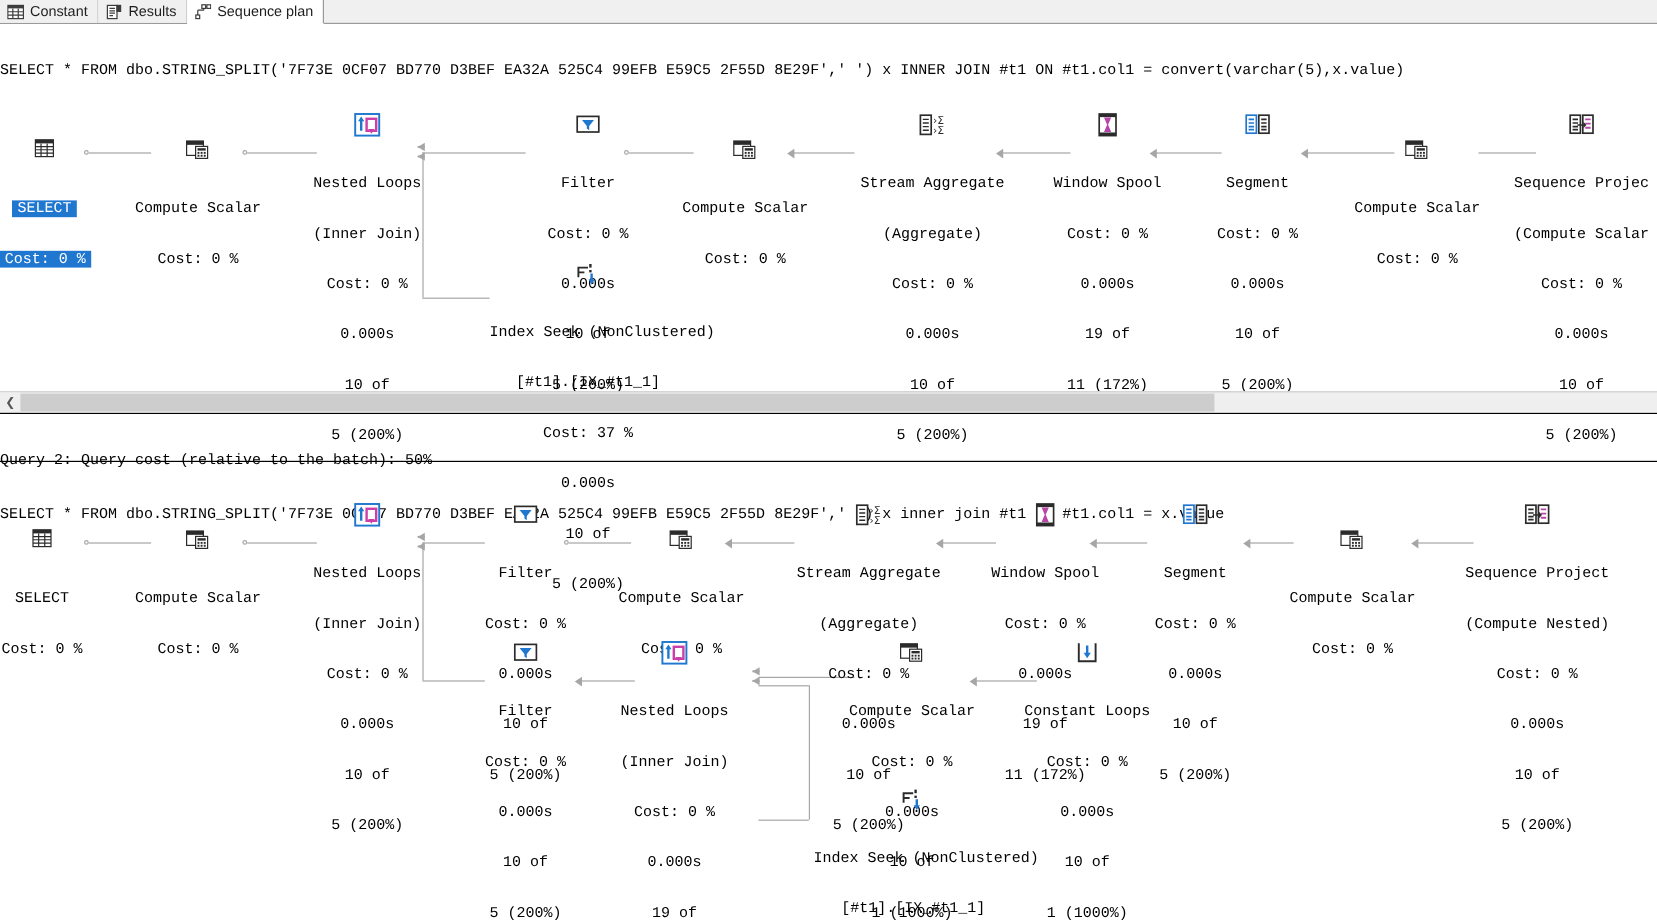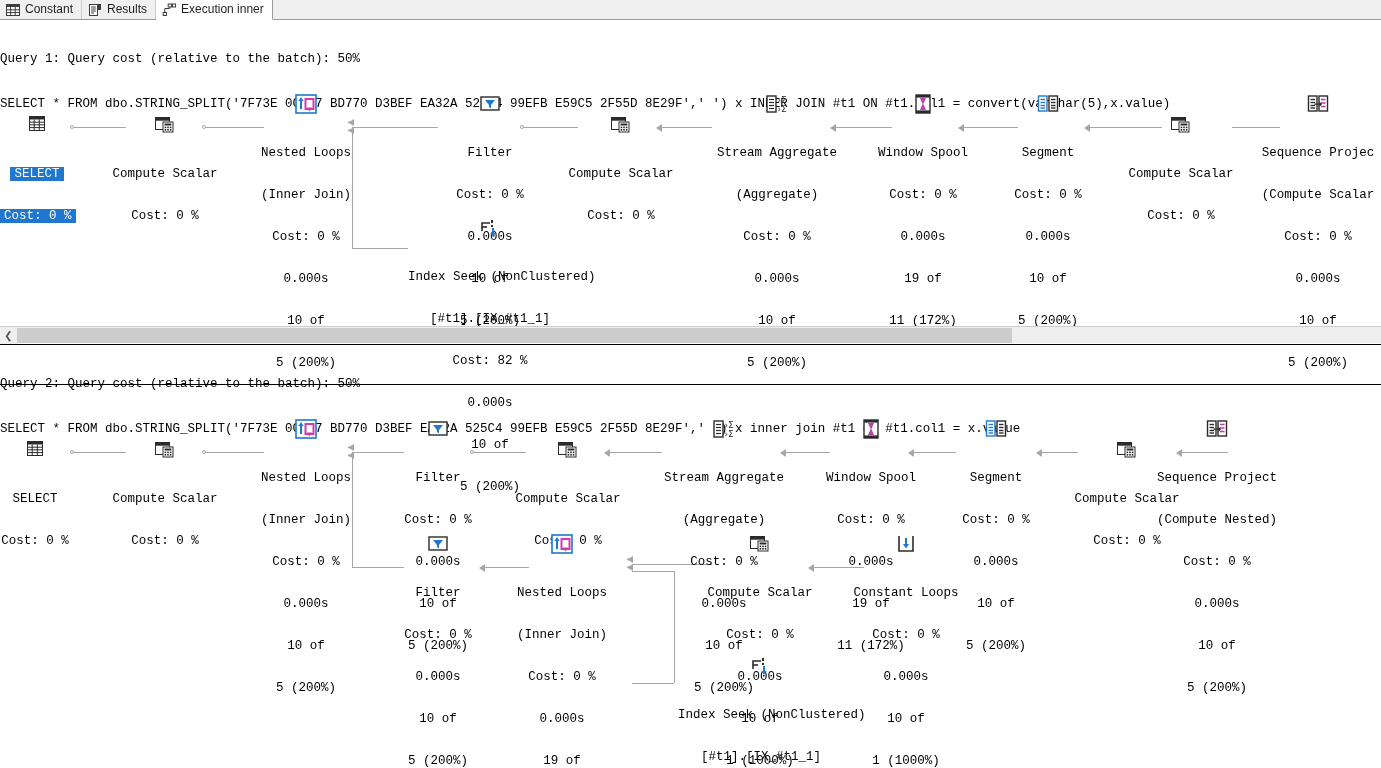--- a/index.html
+++ b/index.html
@@ -143,26 +143,25 @@
         <svg width="14" height="14" viewBox="0 0 14 14">
           <rect x="6.2" y="1" width="3.2" height="3" fill="none" stroke="#3c3c3c"></rect>
           <rect x="10.4" y="1" width="3.2" height="3" fill="none" stroke="#3c3c3c"></rect>
           <rect x="1.2" y="9.5" width="3.2" height="3" fill="none" stroke="#3c3c3c"></rect>
           <line x1="2.8" y1="9.5" x2="2.8" y2="5.5" stroke="#3c3c3c"></line>
           <line x1="2.8" y1="5.5" x2="7.8" y2="5.5" stroke="#3c3c3c"></line>
           <line x1="7.8" y1="5.5" x2="7.8" y2="4" stroke="#3c3c3c"></line>
           <line x1="9.4" y1="2.5" x2="10.4" y2="2.5" stroke="#3c3c3c"></line>
         </svg>
       </span>
-      <span class="tab-label">Execution inner</span>
+      <span class="tab-label">Sequence plan</span>
     </div>
   </div>
 
   <div class="qhdr" style="top:23px;">
-    <div class="line">Query 1: Query cost (relative to the batch): 50%</div>
     <div class="line" style="overflow:hidden; width:1381px;">SELECT * FROM dbo.STRING_SPLIT('7F73E 0CF07 BD770 D3BEF EA32A 525C4 99EFB E59C5 2F55D 8E29F',' ') x INNER JOIN #t1 ON #t1.col1 = convert(varchar(5),x.value)</div>
   </div>
 
   <div class="plan" style="top:58px; height:262px;">
 
     <div class="edge h" style="left:1088px; top:69px; width:74px;"></div>
     <div class="arrow" style="left:1084px; top:65.5px;"></div>
 
     <div class="edge h" style="left:1232px; top:69px; width:48px;"></div>
 
@@ -277,21 +276,21 @@
           <g fill="#2b2b2b">
               <rect x="13" y="3" width="2" height="3"></rect>
               <rect x="13" y="8" width="2" height="2"></rect>
             </g>
           <path d="M15 11 L15 17" stroke="#1f77d0" stroke-width="2" fill="none"></path>
           <polygon points="15,20 12.4,16 17.6,16" fill="#1f77d0"></polygon>
         </svg>
       </div>
       <div class="ln">Index Seek (NonClustered)</div>
       <div class="ln">[#t1].[IX_#t1_1]</div>
-      <div class="ln">Cost: 82 %</div>
+      <div class="ln">Cost: 37 %</div>
       <div class="ln">0.000s</div>
       <div class="ln">10 of</div>
       <div class="ln">5 (200%)</div>
     </div>
 
     <div class="node" style="left:556px; top:27px; width:130px;">
       <div class="ico">
         <svg width="24" height="20" viewBox="0 0 24 20">
           <rect x="2.5" y="2.5" width="14" height="12" fill="#ffffff" stroke="#2b2b2b"></rect>
           <rect x="2.5" y="2.5" width="14" height="3.2" fill="#2b2b2b"></rect>
@@ -663,21 +662,21 @@
           <rect x="11.6" y="14" width="1.6" height="1.6"></rect>
               <rect x="14.2" y="14" width="1.6" height="1.6"></rect>
               <rect x="16.8" y="14" width="1.6" height="1.6"></rect>
             </g>
         </svg>
       </div>
       <div class="ln">Compute Scalar</div>
       <div class="ln">Cost: 0 %</div>
     </div>
 
-    <div class="node" style="left:1136px; top:3px; width:162px;">
+    <div class="node" style="left:1200px; top:3px; width:162px;">
       <div class="ico">
         <svg width="24" height="22" viewBox="0 0 24 22">
           <rect x="2.5" y="3" width="8.5" height="15" fill="#ffffff" stroke="#2b2b2b" stroke-width="1.4"></rect>
           <g stroke="#2b2b2b" stroke-width="1.4">
               <line x1="4.5" y1="6.5" x2="9" y2="6.5"></line>
               <line x1="4.5" y1="9.5" x2="9" y2="9.5"></line>
               <line x1="4.5" y1="12.5" x2="9" y2="12.5"></line>
               <line x1="4.5" y1="15" x2="9" y2="15"></line>
             </g>
           <rect x="13" y="3" width="8.5" height="15" fill="#ffffff" stroke="#2b2b2b" stroke-width="1.4"></rect>

